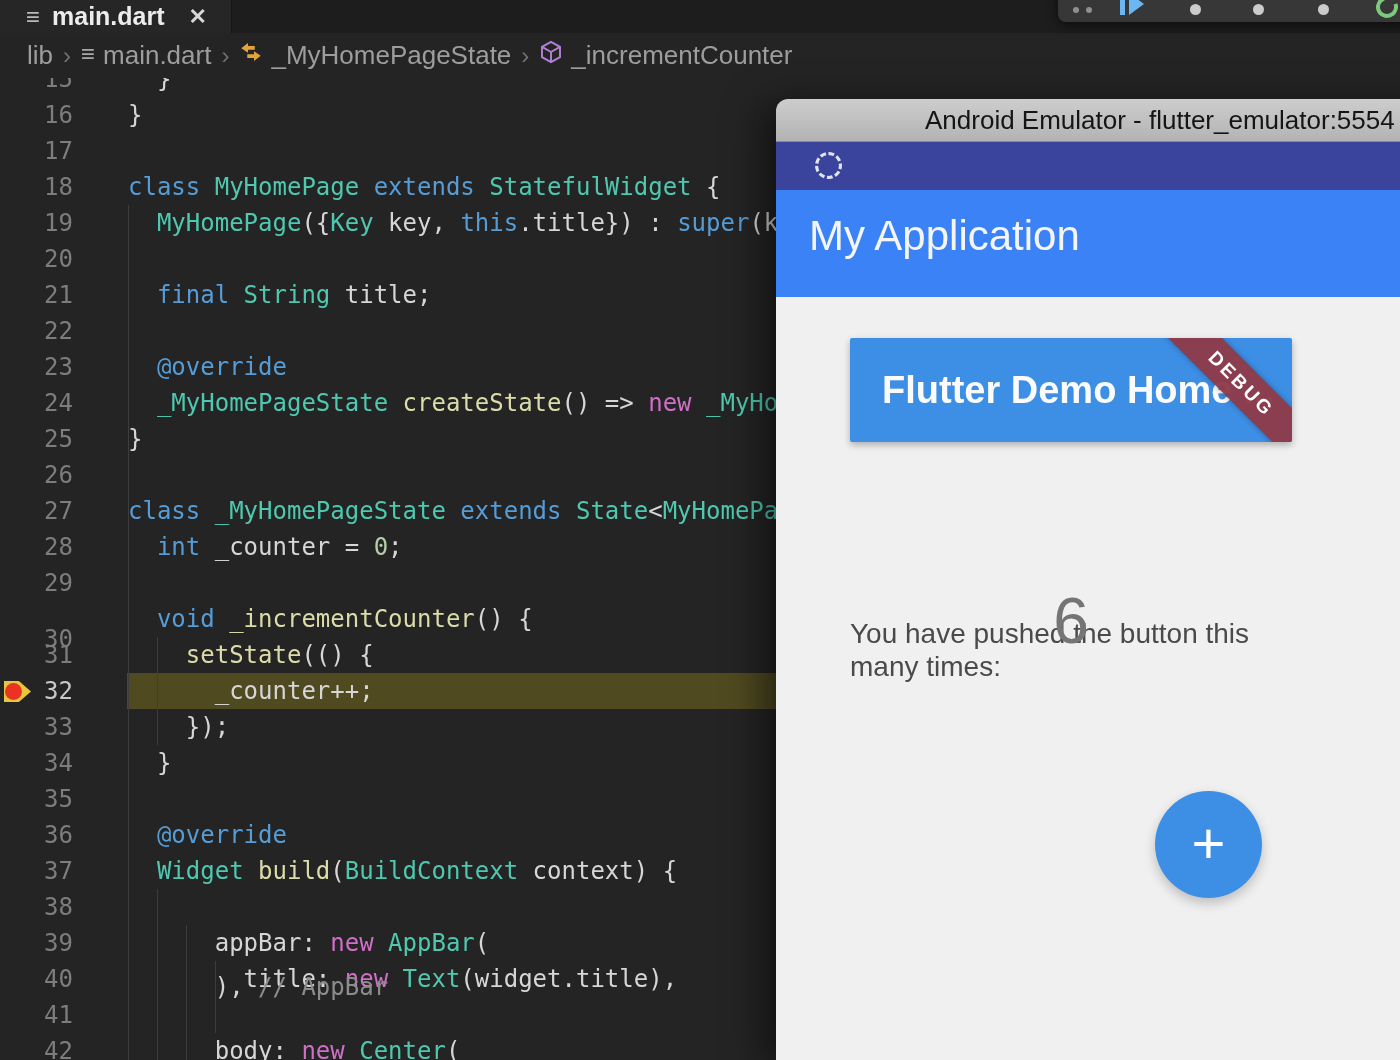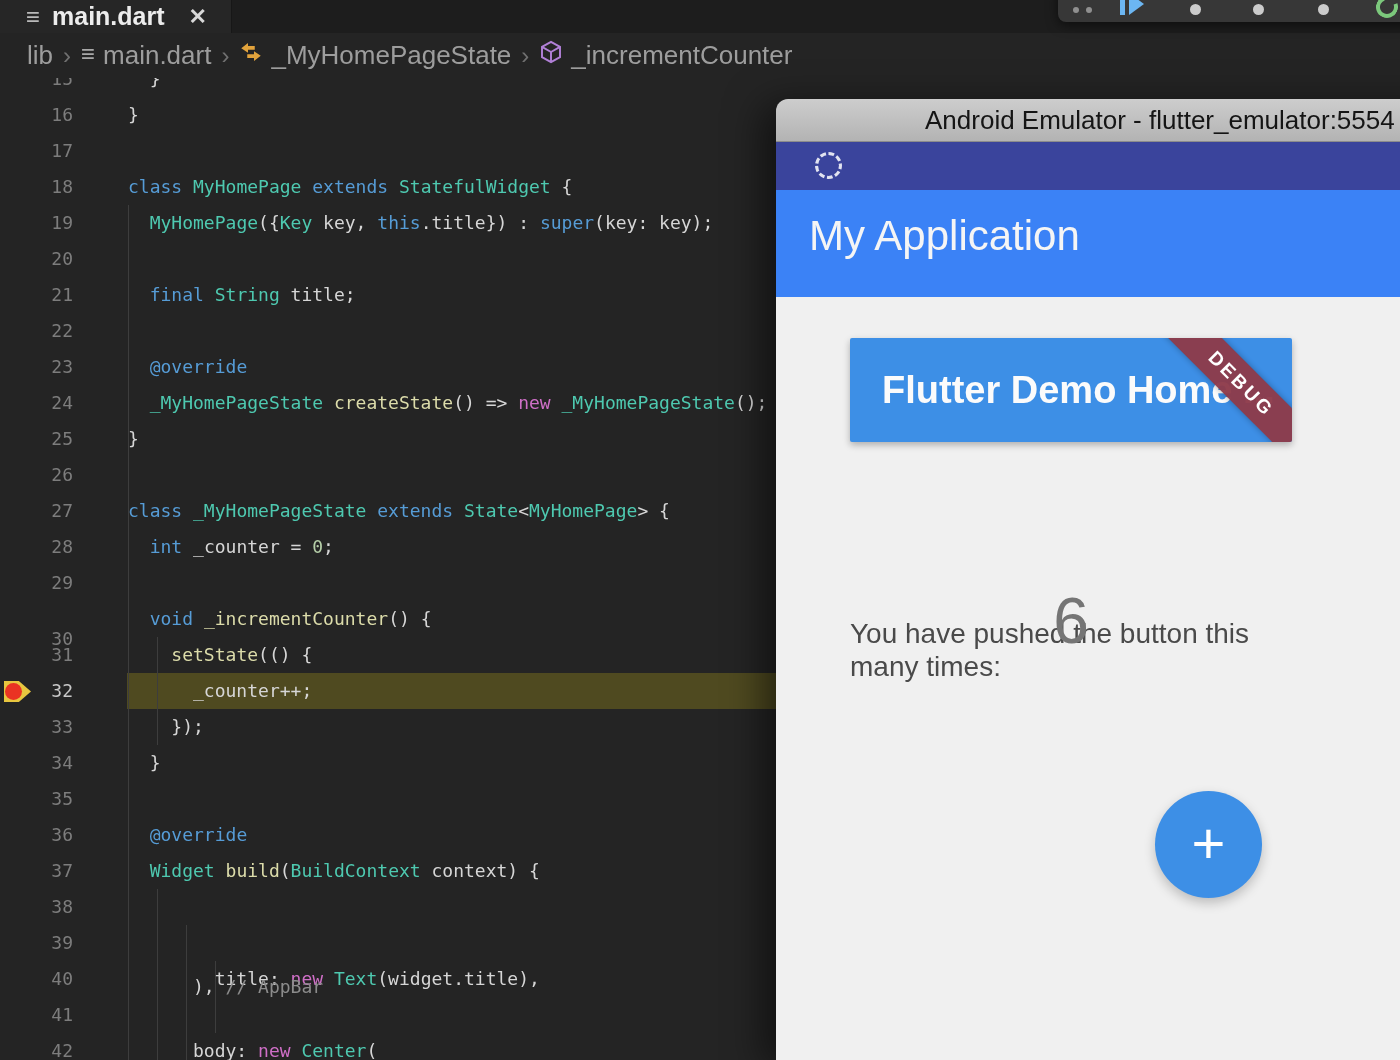--- a/index.html
+++ b/index.html
@@ -22,21 +22,21 @@
     position:absolute; left:0; top:33px; width:1400px; height:45px; background:#242424;
     display:flex; align-items:center; padding-left:27px; color:#9d9d9d; font-size:26px;
   }
   .crumb { display:flex; align-items:flex-start; gap:8px; }
   .crumb-sep { color:#707070; font-size:24px; margin:0 10px; }
   .crumb .file-glyph { color:#a8a8a8; font-size:24px; }
   .crumb svg { display:block; }
   
   .editor {
     position:absolute; left:0; top:78px; width:1400px; height:982px; overflow:hidden;
-    font-family:"DejaVu Sans Mono", monospace; font-size:18px; line-height:36px;
+    font-family:"DejaVu Sans Mono", monospace; font-size:24px; line-height:36px;
   }
   .line-highlight { position:absolute; left:127px; width:1273px; height:36px; background:#4f4a20; }
   .indent-guide { position:absolute; width:1px; background:#3d3d3d; }
   .gutter-num { position:absolute; left:0; width:73px; text-align:right; color:#7d7d7d; height:36px; }
   .gutter-num.active { color:#c8c8c8; }
   .code-line { position:absolute; left:128px; white-space:pre; height:36px; color:#d6d6d6; }
   .tok-kw  { color:#569cd6; }
   .tok-cls { color:#4ec9b0; }
   .tok-fn  { color:#dcdcaa; }
   .tok-kw2 { color:#cf6fc7; }
@@ -199,20 +199,21 @@
       <div class="gutter-num" style="top: 667px;">34</div>
       <div class="code-line" style="top: 667px;"><span class="tok-pln">  }</span></div>
       <div class="gutter-num" style="top: 703px;">35</div>
       <div class="code-line" style="top: 703px;"></div>
       <div class="gutter-num" style="top: 739px;">36</div>
       <div class="code-line" style="top: 739px;"><span class="tok-pln">  </span><span class="tok-kw">@override</span></div>
       <div class="gutter-num" style="top: 775px;">37</div>
       <div class="code-line" style="top: 775px;"><span class="tok-pln">  </span><span class="tok-cls">Widget</span><span class="tok-pln"> </span><span class="tok-fn">build</span><span class="tok-pln">(</span><span class="tok-cls">BuildContext</span><span class="tok-pln"> context) {</span></div>
       <div class="gutter-num" style="top: 811px;">38</div>
       <div class="gutter-num" style="top: 847px;">39</div>
+      <div class="code-line" style="top: 847px;"><span class="tok-pln">      appBar: </span><span class="tok-kw2">new</span><span class="tok-pln"> </span><span class="tok-cls">AppBar</span><span class="tok-pln">(</span></div>
       <div class="gutter-num" style="top: 883px;">40</div>
       <div class="code-line" style="top: 883px;"><span class="tok-pln">        title: </span><span class="tok-kw2">new</span><span class="tok-pln"> </span><span class="tok-cls">Text</span><span class="tok-pln">(widget.title),</span></div>
       <div class="gutter-num" style="top: 919px;">41</div>
       <div class="code-line" style="top: 891px;"><span class="tok-pln">      ), </span><span class="tok-cmt">// AppBar</span></div>
       <div class="gutter-num" style="top: 955px;">42</div>
       <div class="code-line" style="top: 955px;"><span class="tok-pln">      body: </span><span class="tok-kw2">new</span><span class="tok-pln"> </span><span class="tok-cls">Center</span><span class="tok-pln">(</span></div>
       <div class="breakpoint" style="top: 603px;">
         <span class="bp-dot"></span>
       </div>
     </div>

